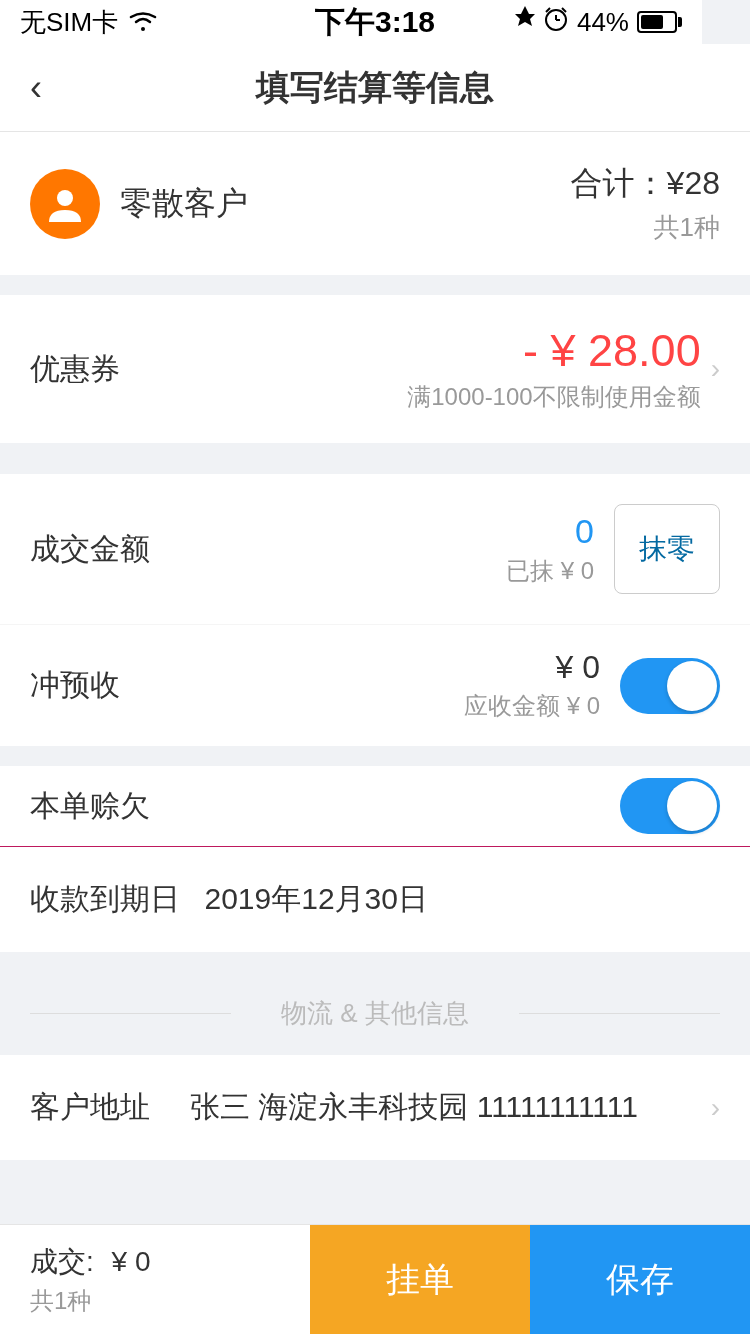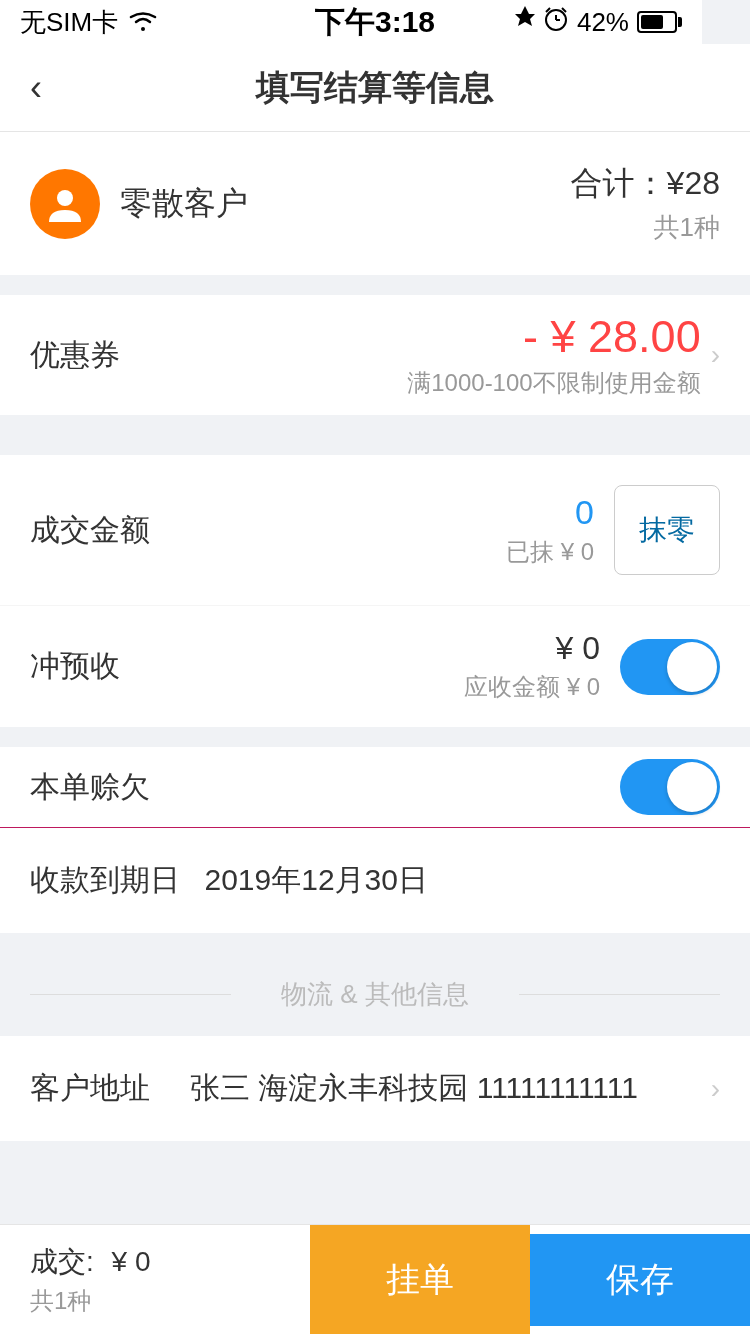--- a/index.html
+++ b/index.html
@@ -117,25 +117,25 @@
     }
     .total-count {
       font-size: 26px;
       color: #999;
       margin-top: 4px;
     }
 
     
     .coupon-section {
       background: #fff;
-      padding: 16px 30px;
-      display: flex;
-      align-items: center;
-      justify-content: space-between;
-      margin-bottom: 20px;
+      padding: 30px 30px;
+      display: flex;
+      align-items: center;
+      justify-content: space-between;
+      margin-bottom: 11px;
     }
     .section-label {
       font-size: 30px;
       color: #333;
     }
     .coupon-right {
       display: flex;
       align-items: center;
       gap: 10px;
     }
@@ -354,21 +354,21 @@
       background: #f5a623;
       display: flex;
       align-items: center;
       justify-content: center;
       font-size: 34px;
       color: #fff;
       cursor: pointer;
     }
     .bottom-btn-save {
       width: 220px;
-      height: 92px;
+      height: 110px;
       background: #2196F3;
       display: flex;
       align-items: center;
       justify-content: center;
       font-size: 34px;
       color: #fff;
       cursor: pointer;
     }
 
     
@@ -423,21 +423,21 @@
     </span>
     <span>
       <svg width="26" height="26" viewBox="0 0 26 26">
         <circle cx="13" cy="14" r="10" stroke="#000" stroke-width="2" fill="none"></circle>
         <line x1="13" y1="9" x2="13" y2="14" stroke="#000" stroke-width="2"></line>
         <line x1="13" y1="14" x2="17" y2="14" stroke="#000" stroke-width="2"></line>
         <line x1="3" y1="6" x2="7" y2="2" stroke="#000" stroke-width="2"></line>
         <line x1="23" y1="6" x2="19" y2="2" stroke="#000" stroke-width="2"></line>
       </svg>
     </span>
-    <span>42%</span>
+    <span>44%</span>
     <span class="battery">
       <span class="battery-body">
         <span class="battery-fill"></span>
       </span>
       <span class="battery-tip"></span>
     </span>
   </div>
 </div>
 
 <div class="nav-bar">

